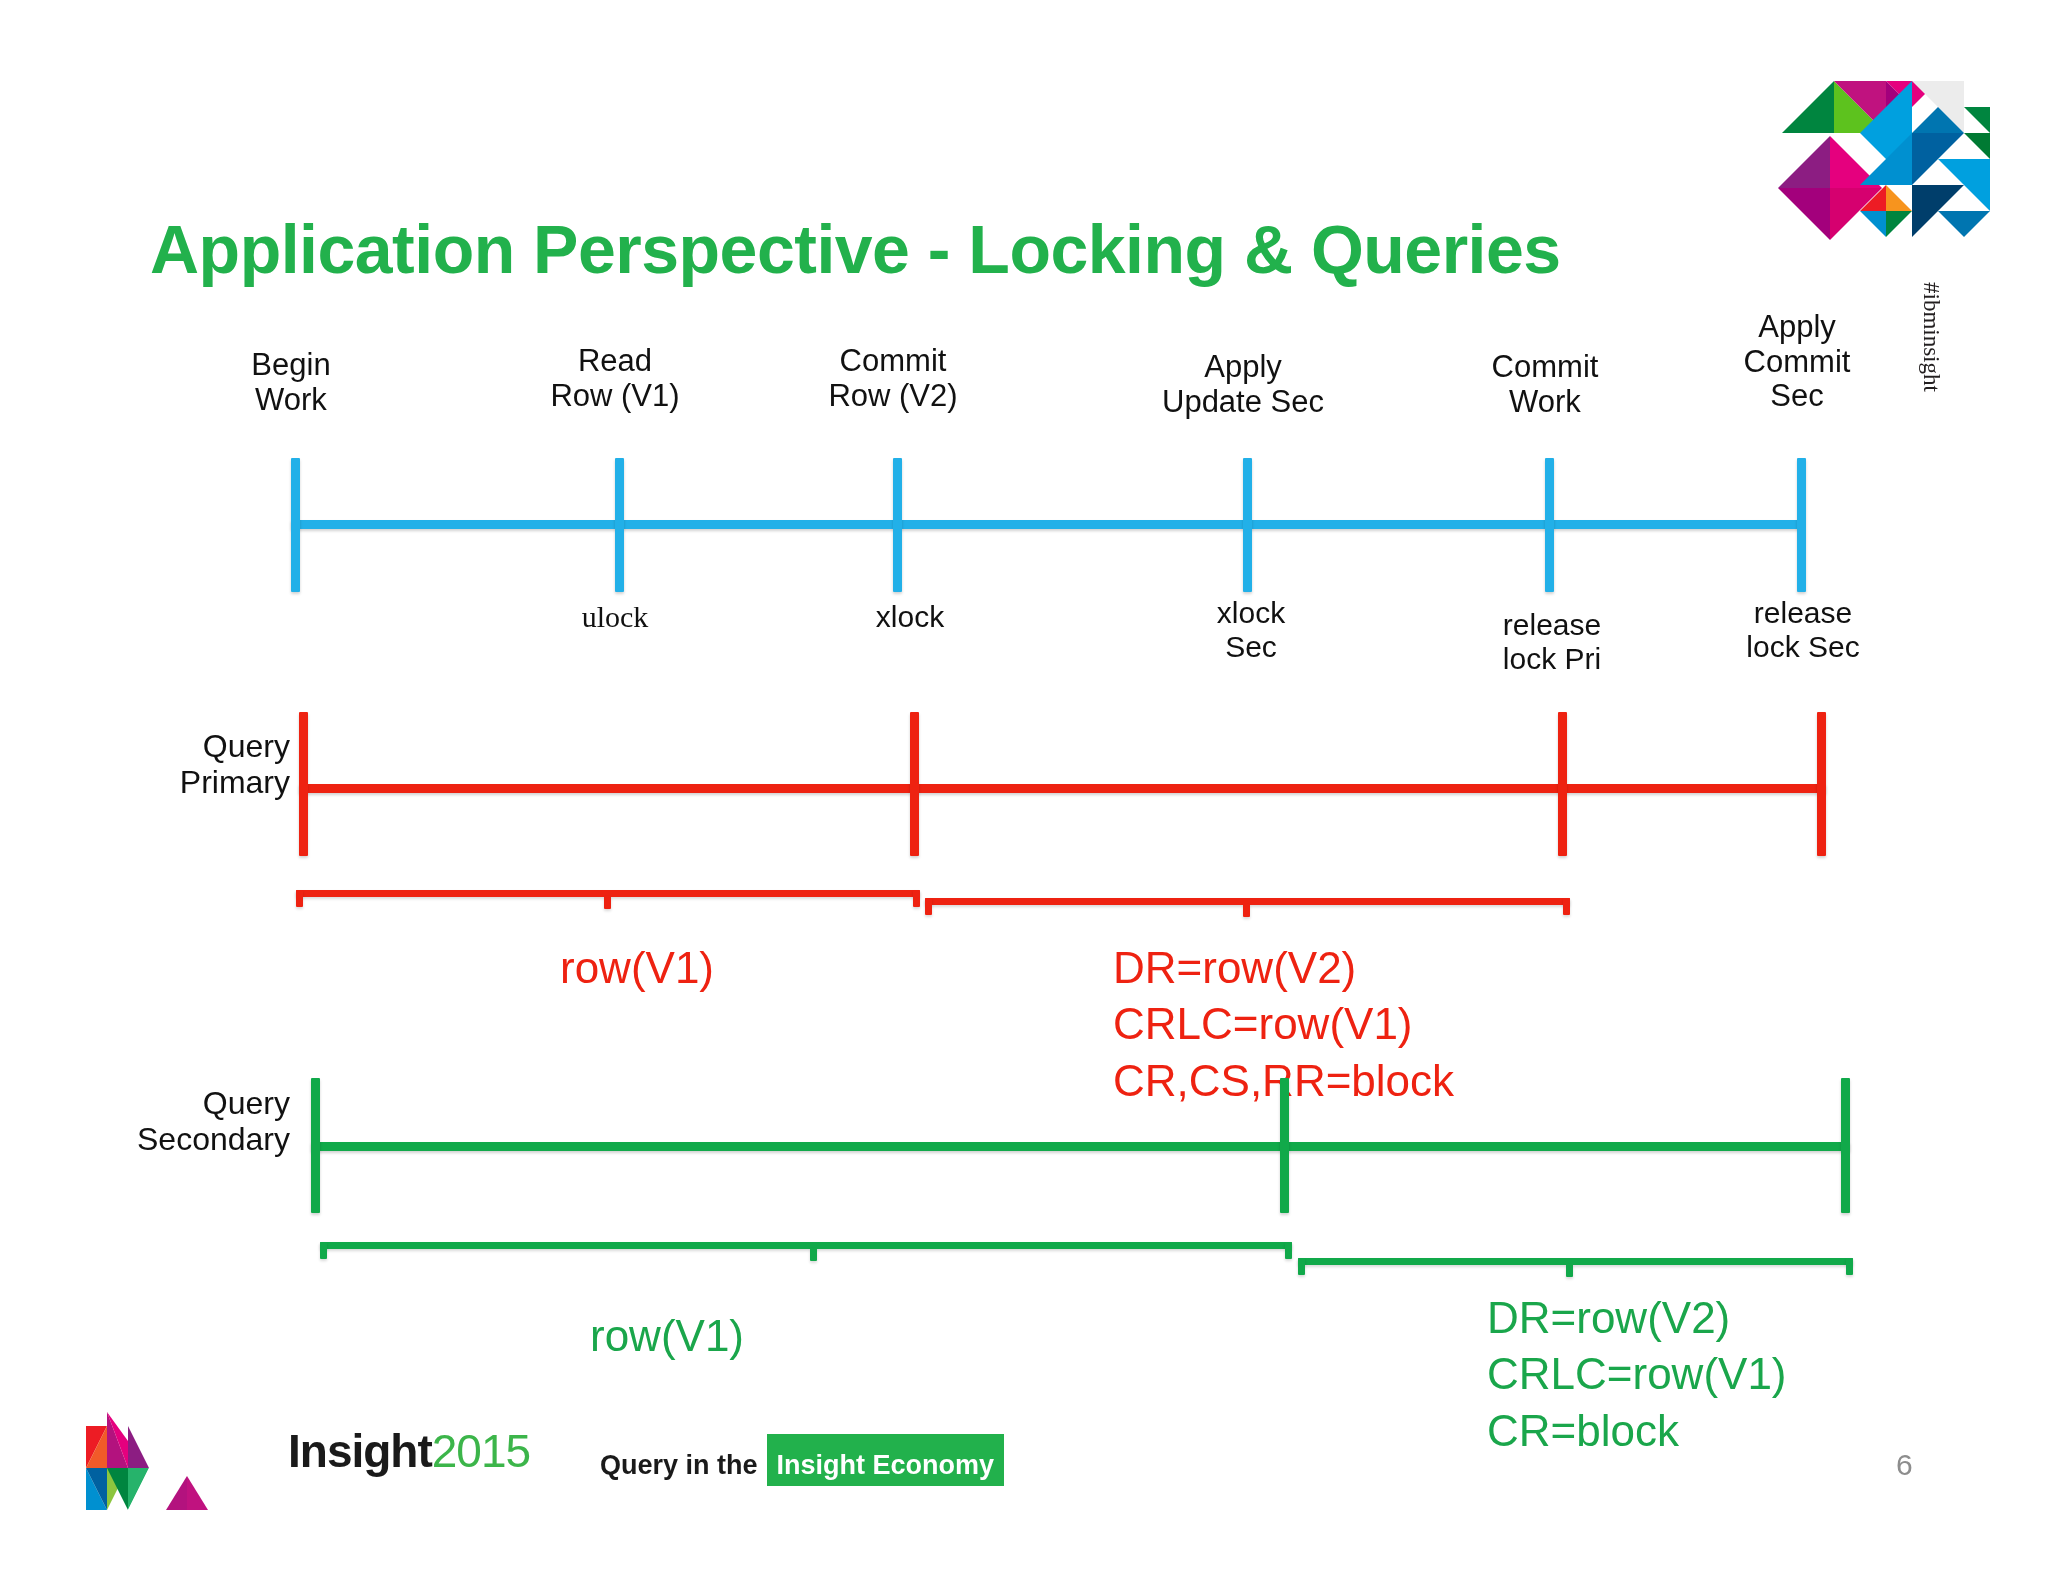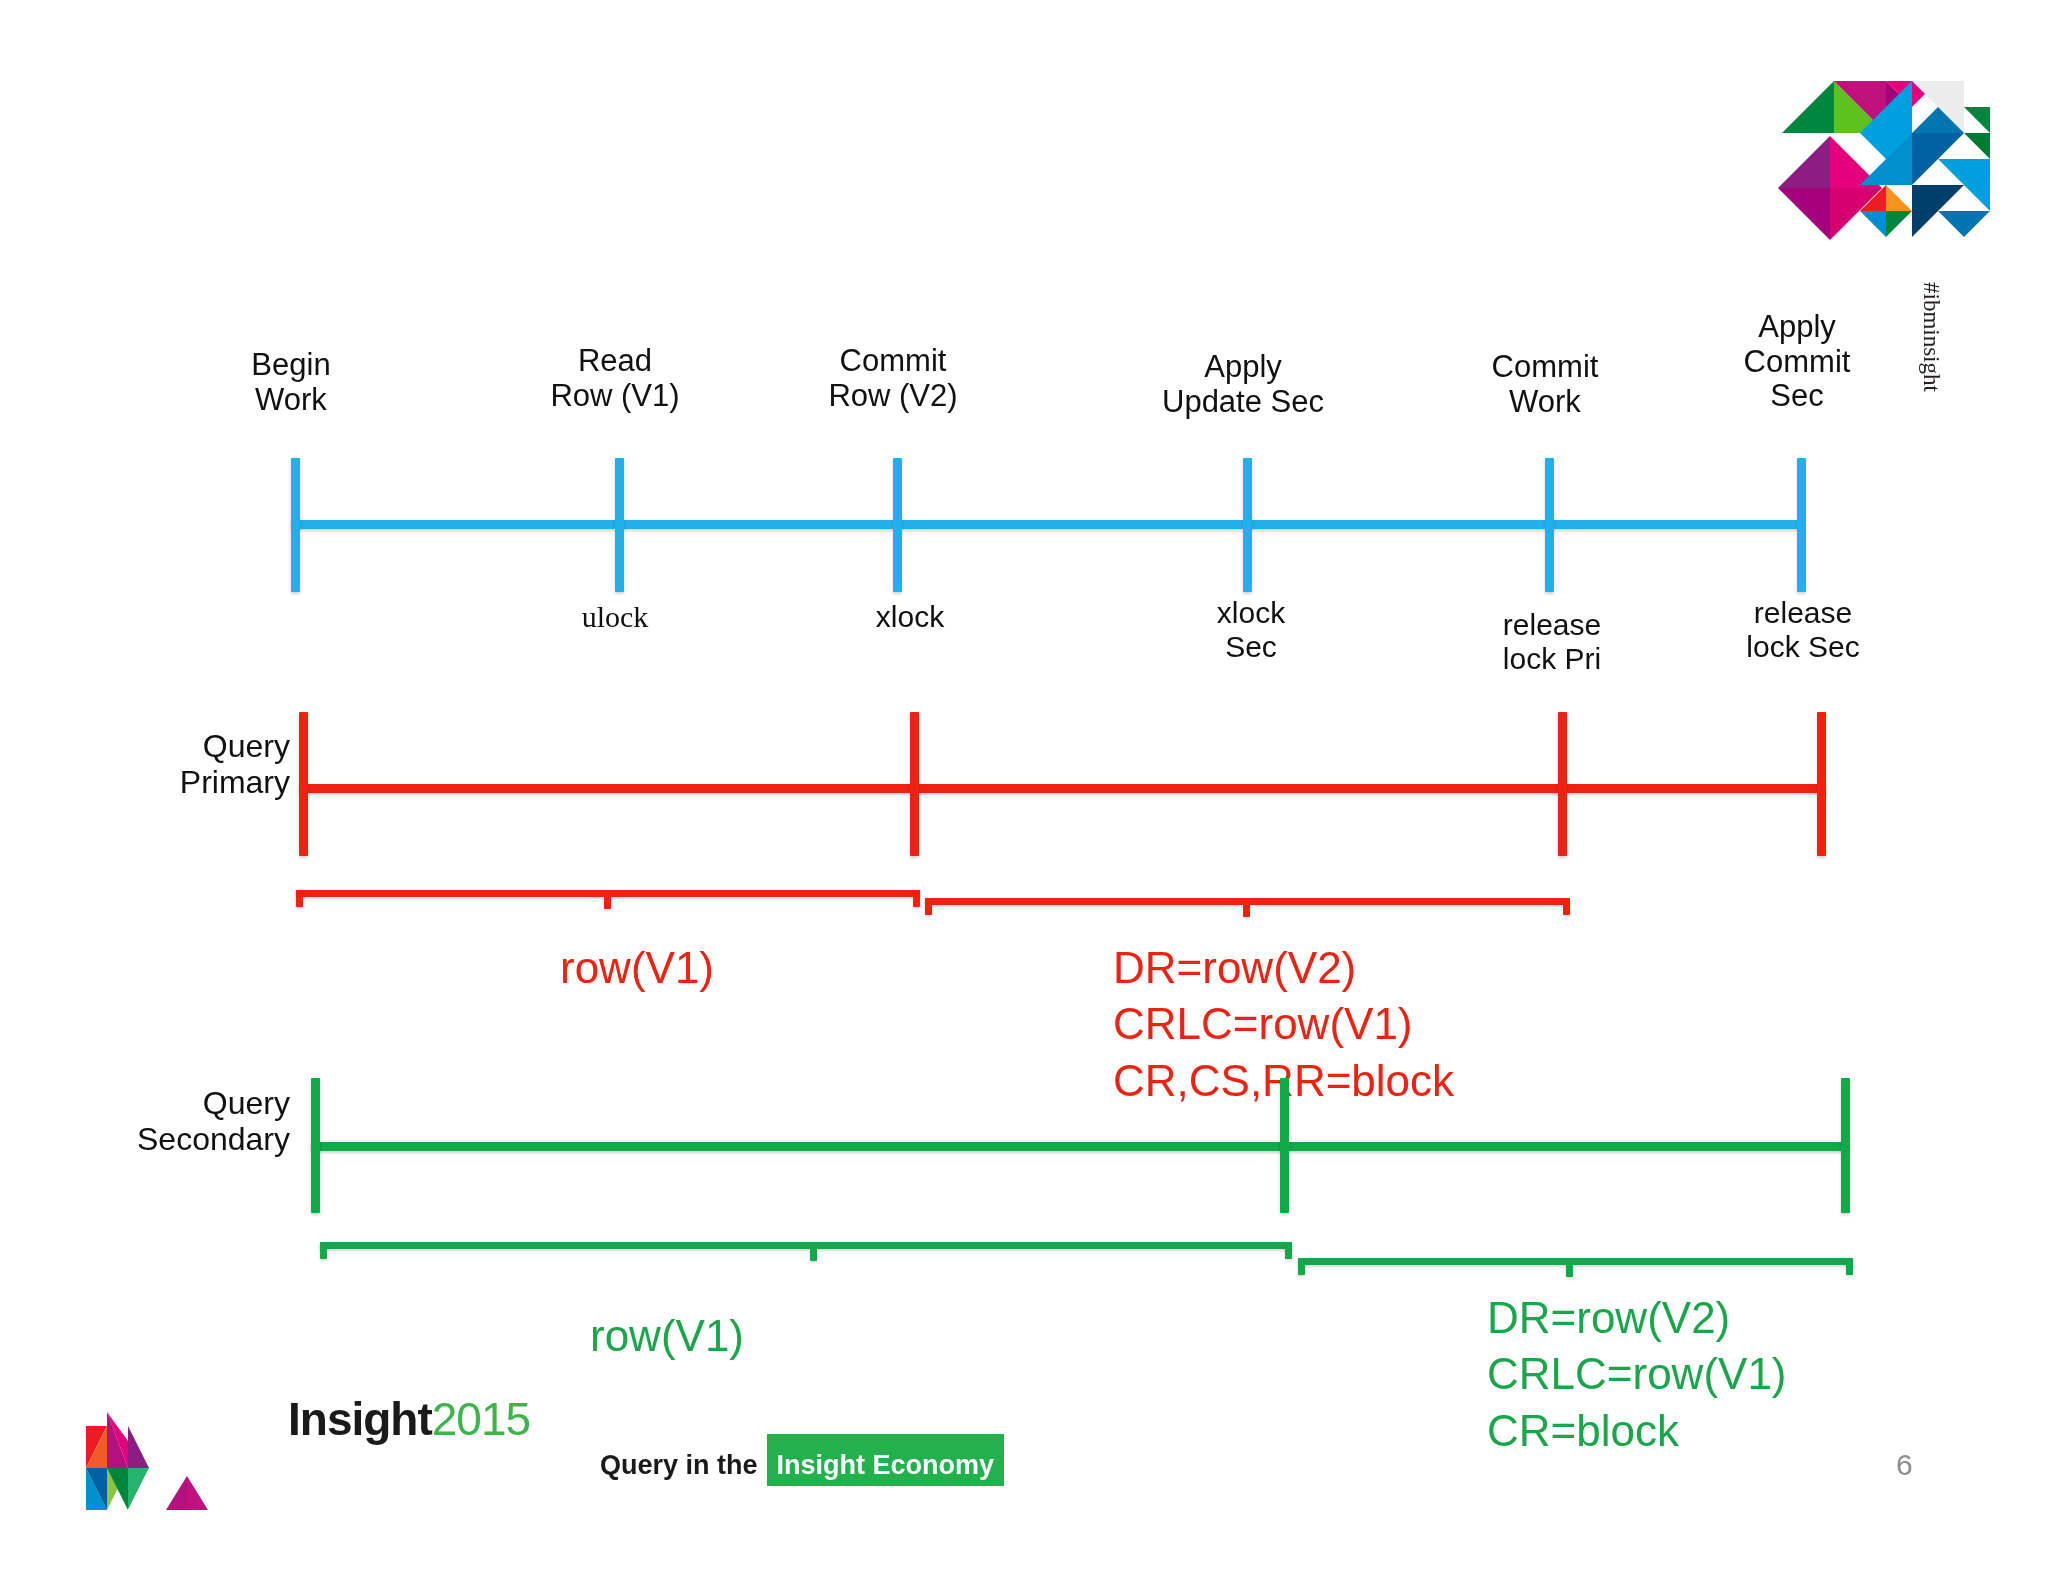--- a/index.html
+++ b/index.html
@@ -70,21 +70,21 @@
   .bracket .cap{position:absolute;top:0;width:7px;height:17px;border-radius:1px;}
   .bracket .cap.l{left:0;}
   .bracket .cap.r{right:0;}
   .bracket .nub{position:absolute;top:6px;width:7px;height:13px;border-radius:1px;}
   .bracket.red .bar,.bracket.red .cap,.bracket.red .nub{background:#ee2211;box-shadow:0 2px 3px rgba(0,0,0,.15);}
   .bracket.green .bar,.bracket.green .cap,.bracket.green .nub{background:#11a94a;box-shadow:0 2px 3px rgba(0,0,0,.15);}
 
   
   #footer-mark{position:absolute;left:78px;top:1406px;width:180px;height:120px;}
   #insight2015{
-    position:absolute;left:288px;top:1392px;
+    position:absolute;left:288px;top:1424px;
     font-size:46px;font-weight:bold;letter-spacing:-1px;
     color:#1a1a1a;white-space:nowrap;
   }
   #insight2015 .yr{color:#3cb54a;font-weight:normal;}
   #tagline{
     position:absolute;left:600px;top:1434px;
     font-size:27px;font-weight:bold;color:#1a1a1a;white-space:nowrap;
   }
   #tagline .badge{
     background:#22b14c;color:#ffffff;padding:16px 10px 5px 10px;margin-left:9px;
@@ -124,20 +124,21 @@
       <polygon points="186,133 238,133 212,159" fill="#0075b0"></polygon>
       <polygon points="108,133 134,107 134,133" fill="#ed1c24"></polygon>
       <polygon points="134,107 160,133 134,133" fill="#f7941e"></polygon>
       <polygon points="108,133 134,133 134,159" fill="#0090d0"></polygon>
       <polygon points="134,133 160,133 134,159" fill="#00853f"></polygon>
     </g>
   </svg>
 
   <div id="hashtag">#ibminsight</div>
 
+  <h1 id="slide-title">Application Perspective - Locking &amp; Queries</h1>
 
   <div class="evt-label" style="left:191px;top:348px;width:200px;">Begin
 Work</div>
   <div class="evt-label" style="left:515px;top:344px;width:200px;">Read
 Row (V1)</div>
   <div class="evt-label" style="left:793px;top:344px;width:200px;">Commit
 Row (V2)</div>
   <div class="evt-label" style="left:1143px;top:350px;width:200px;">Apply
 Update Sec</div>
   <div class="evt-label" style="left:1445px;top:350px;width:200px;">Commit

